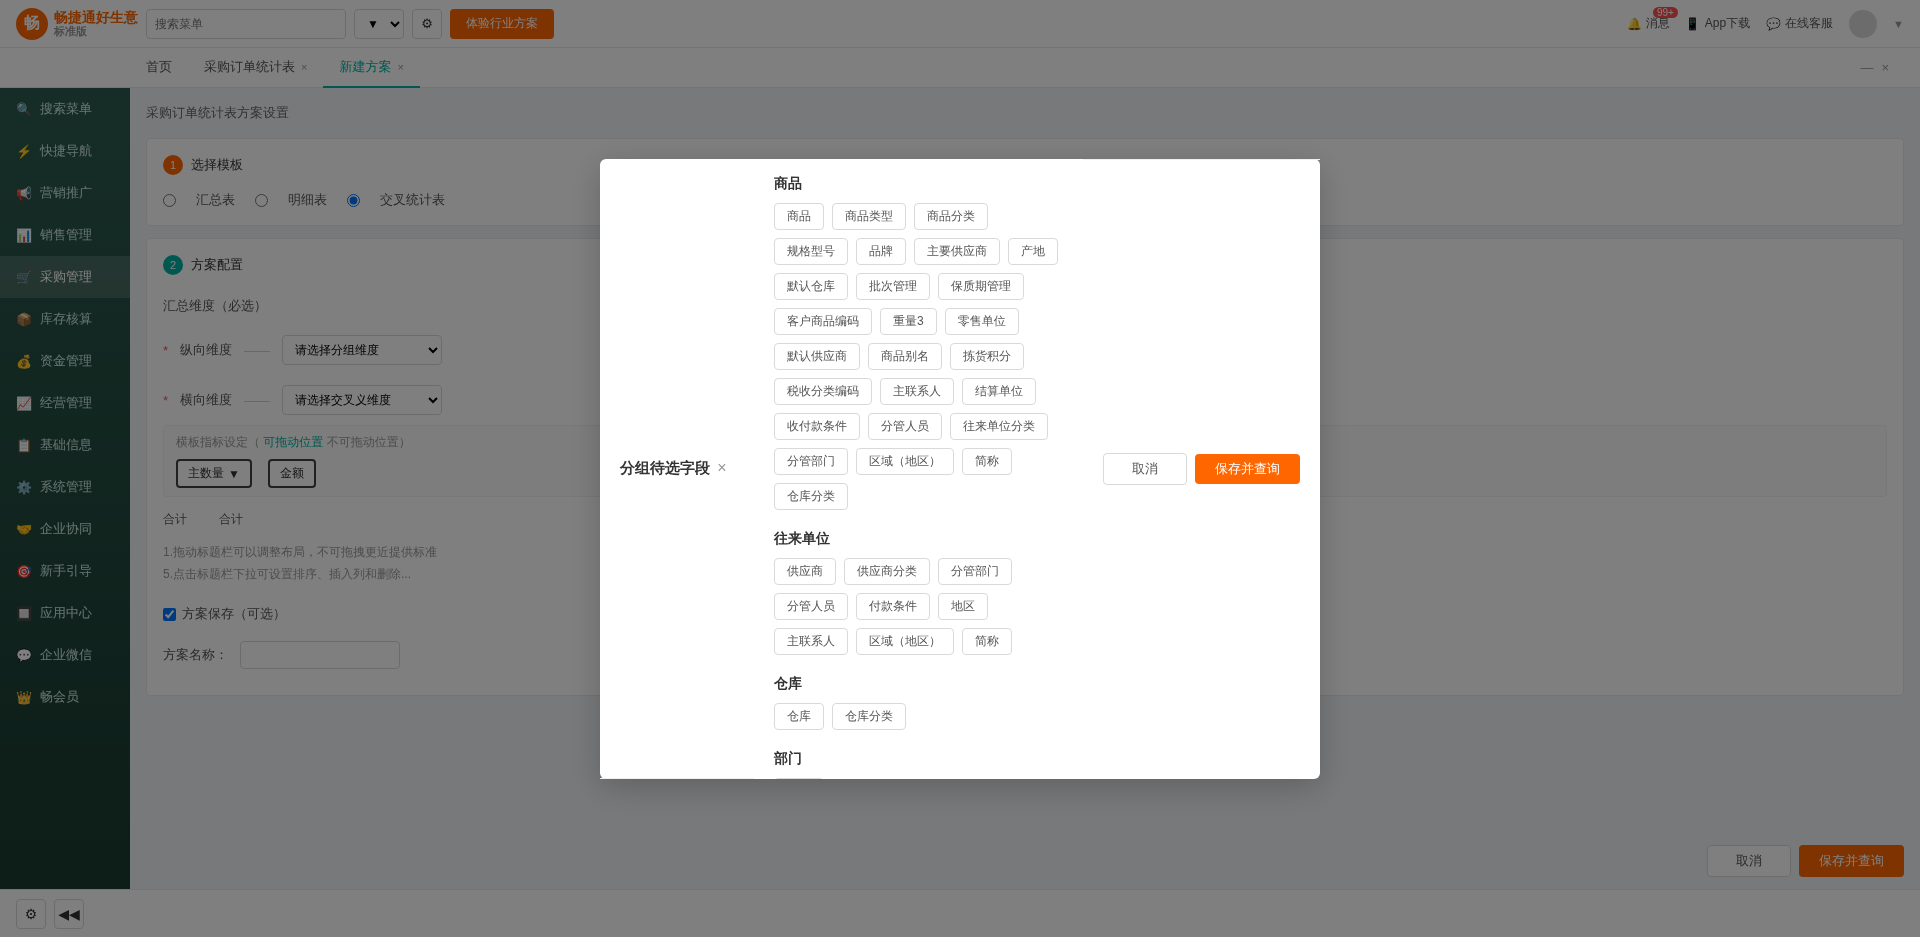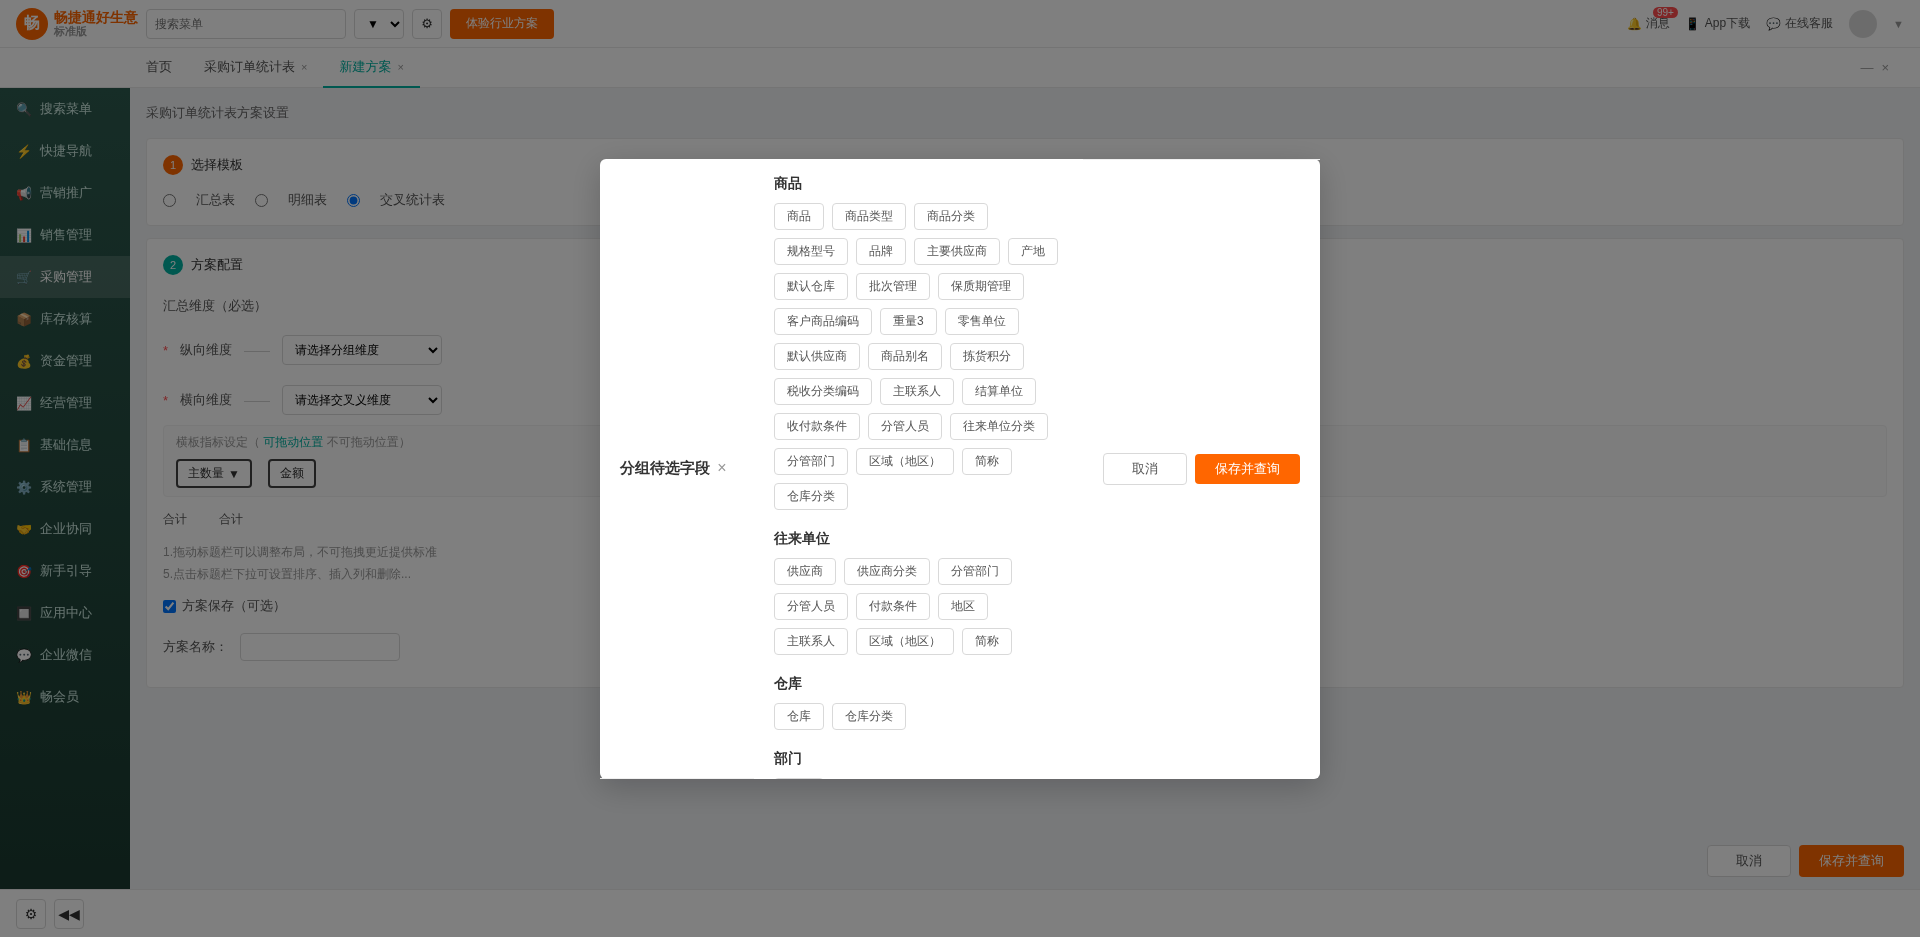--- a/index.html
+++ b/index.html
@@ -578,21 +578,21 @@
     <div style="display:flex;gap:32px;font-size:12px;color:#555;padding:6px 0;">
       <span>合计</span>
       <span>合计</span>
     </div>
 
     <div class="hint-text">
       <div>1.拖动标题栏可以调整布局，不可拖拽更近提供标准</div>
       <div>5.点击标题栏下拉可设置排序、插入列和删除...</div>
     </div>
 
-    <div style="margin-top:12px;">
+    <div style="margin-top:20px;">
       <div class="checkbox-row">
         <input type="checkbox" checked="" style="">
         <span>方案保存（可选）</span>
       </div>
       <div class="form-row">
         <span>方案名称：</span>
         <input class="plan-name-input" type="text" style="">
       </div>
     </div>
   </div>

